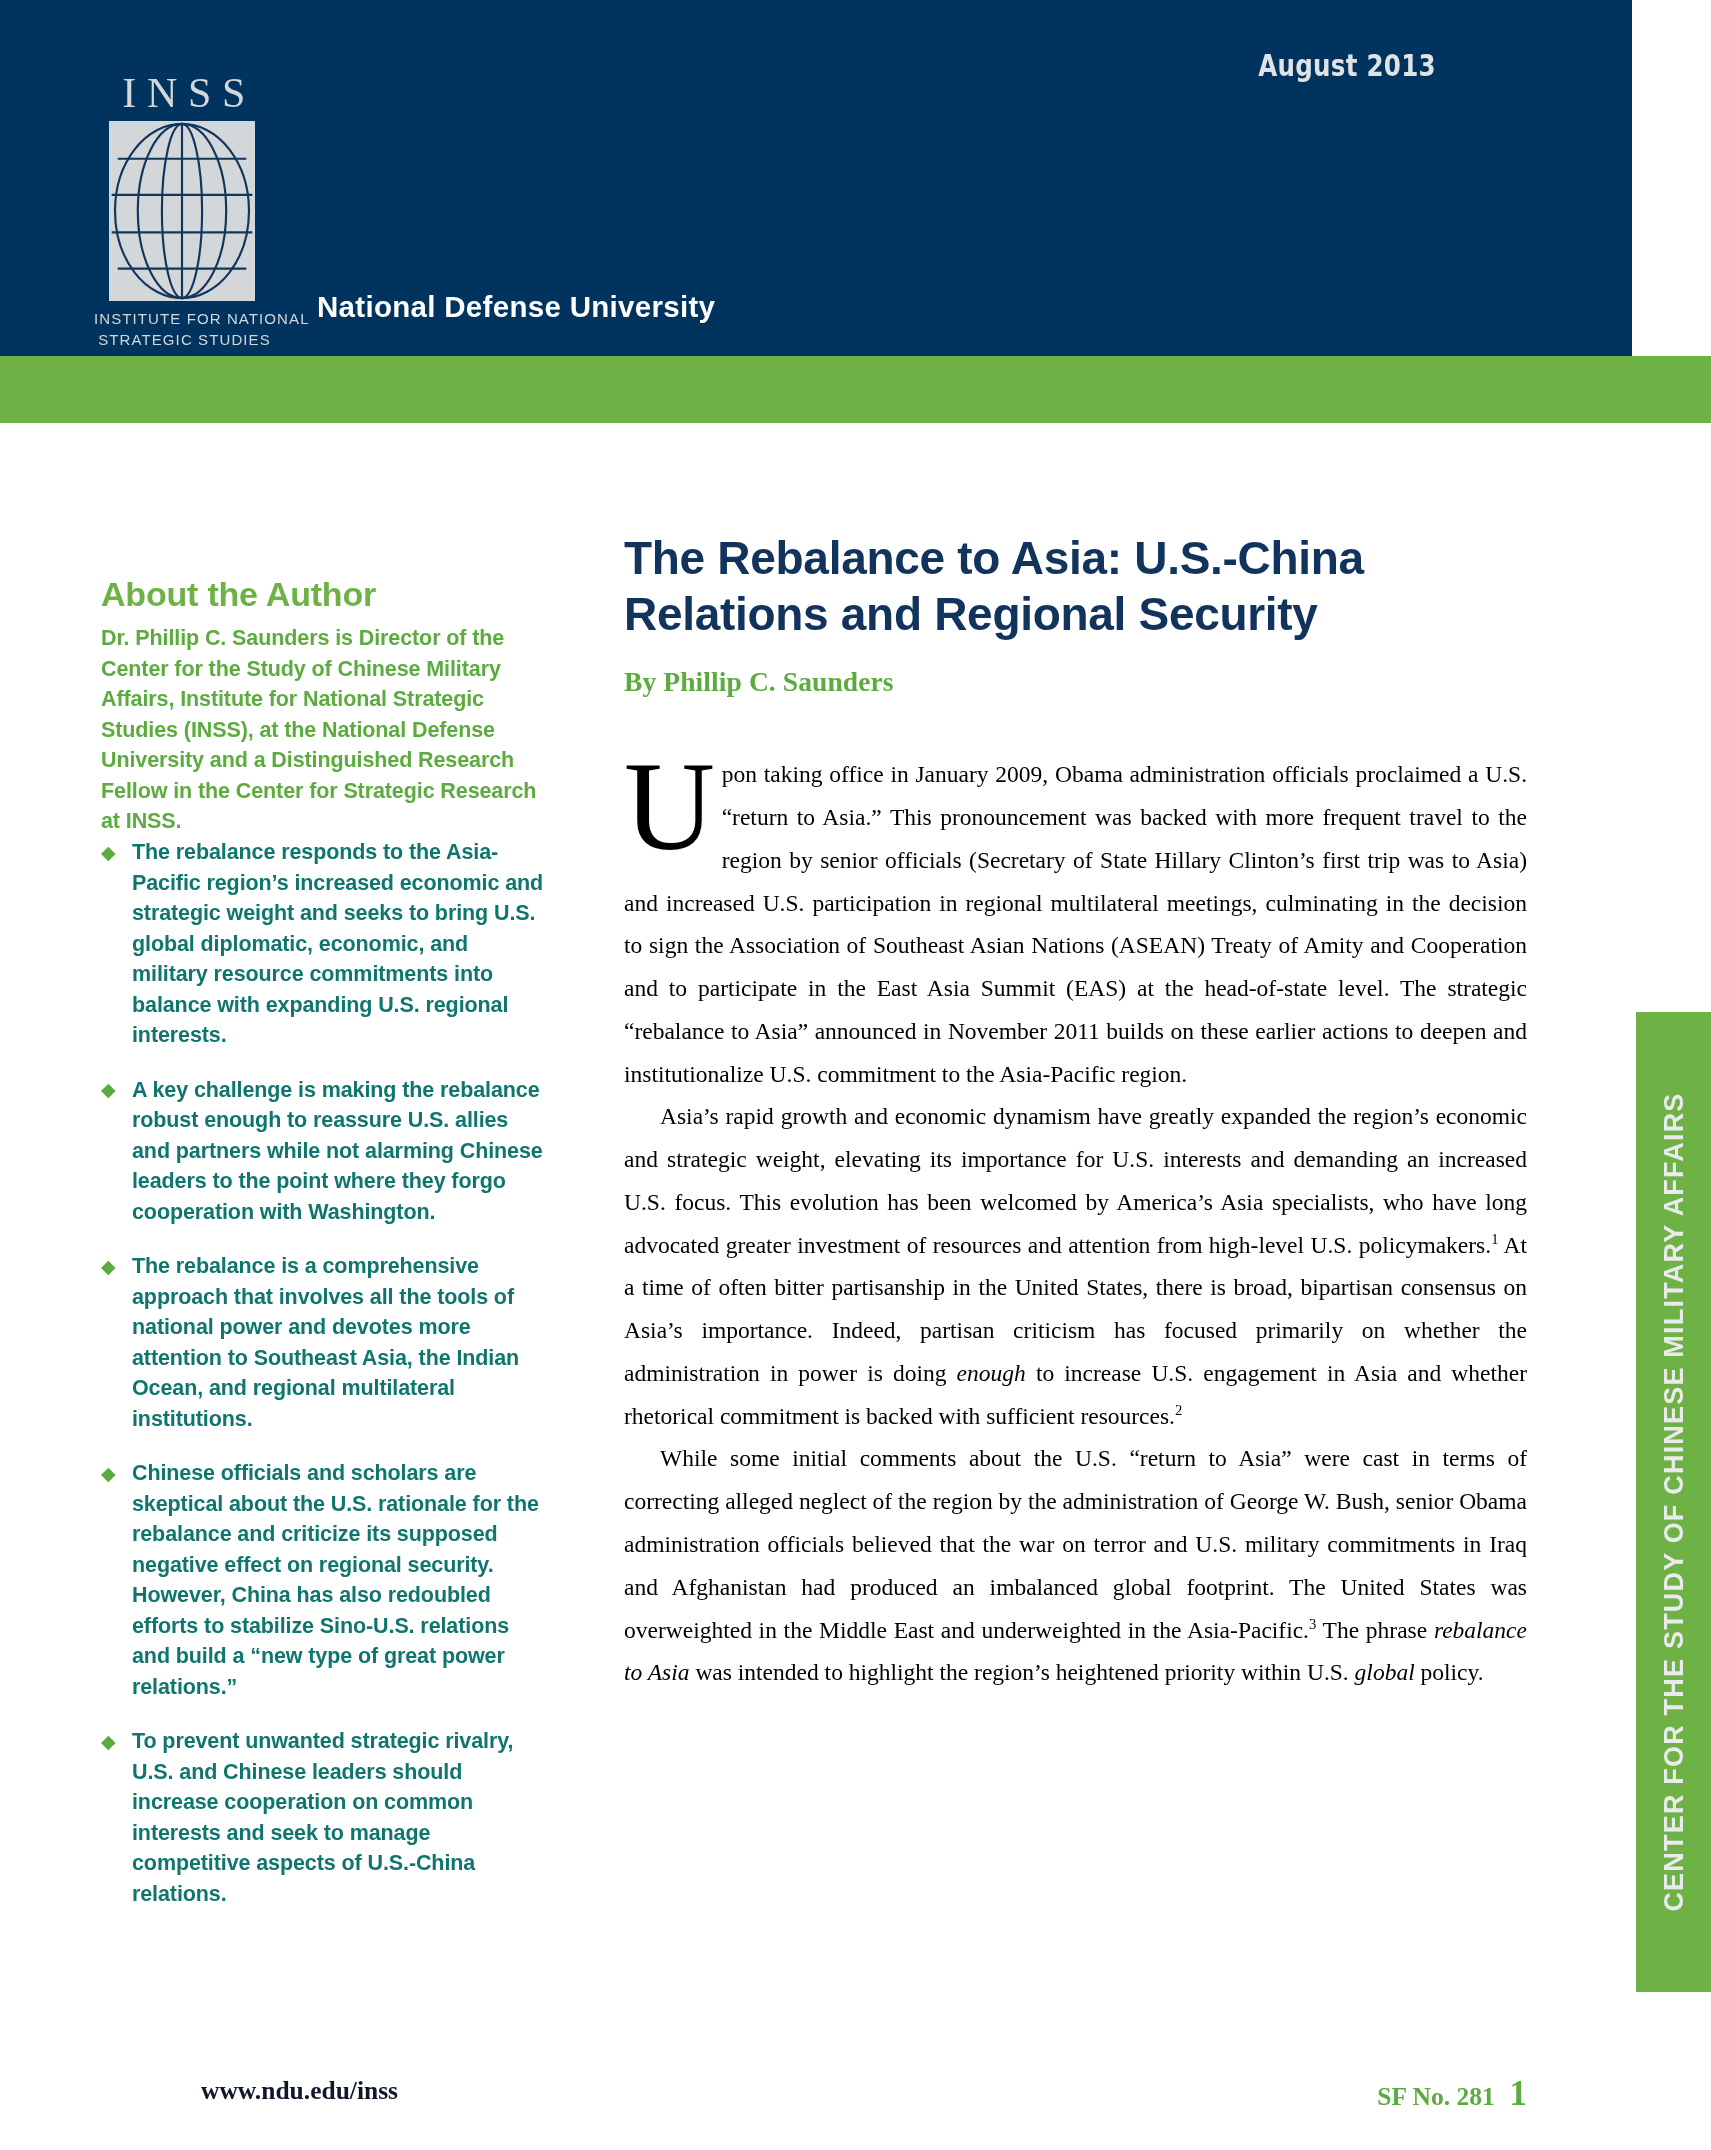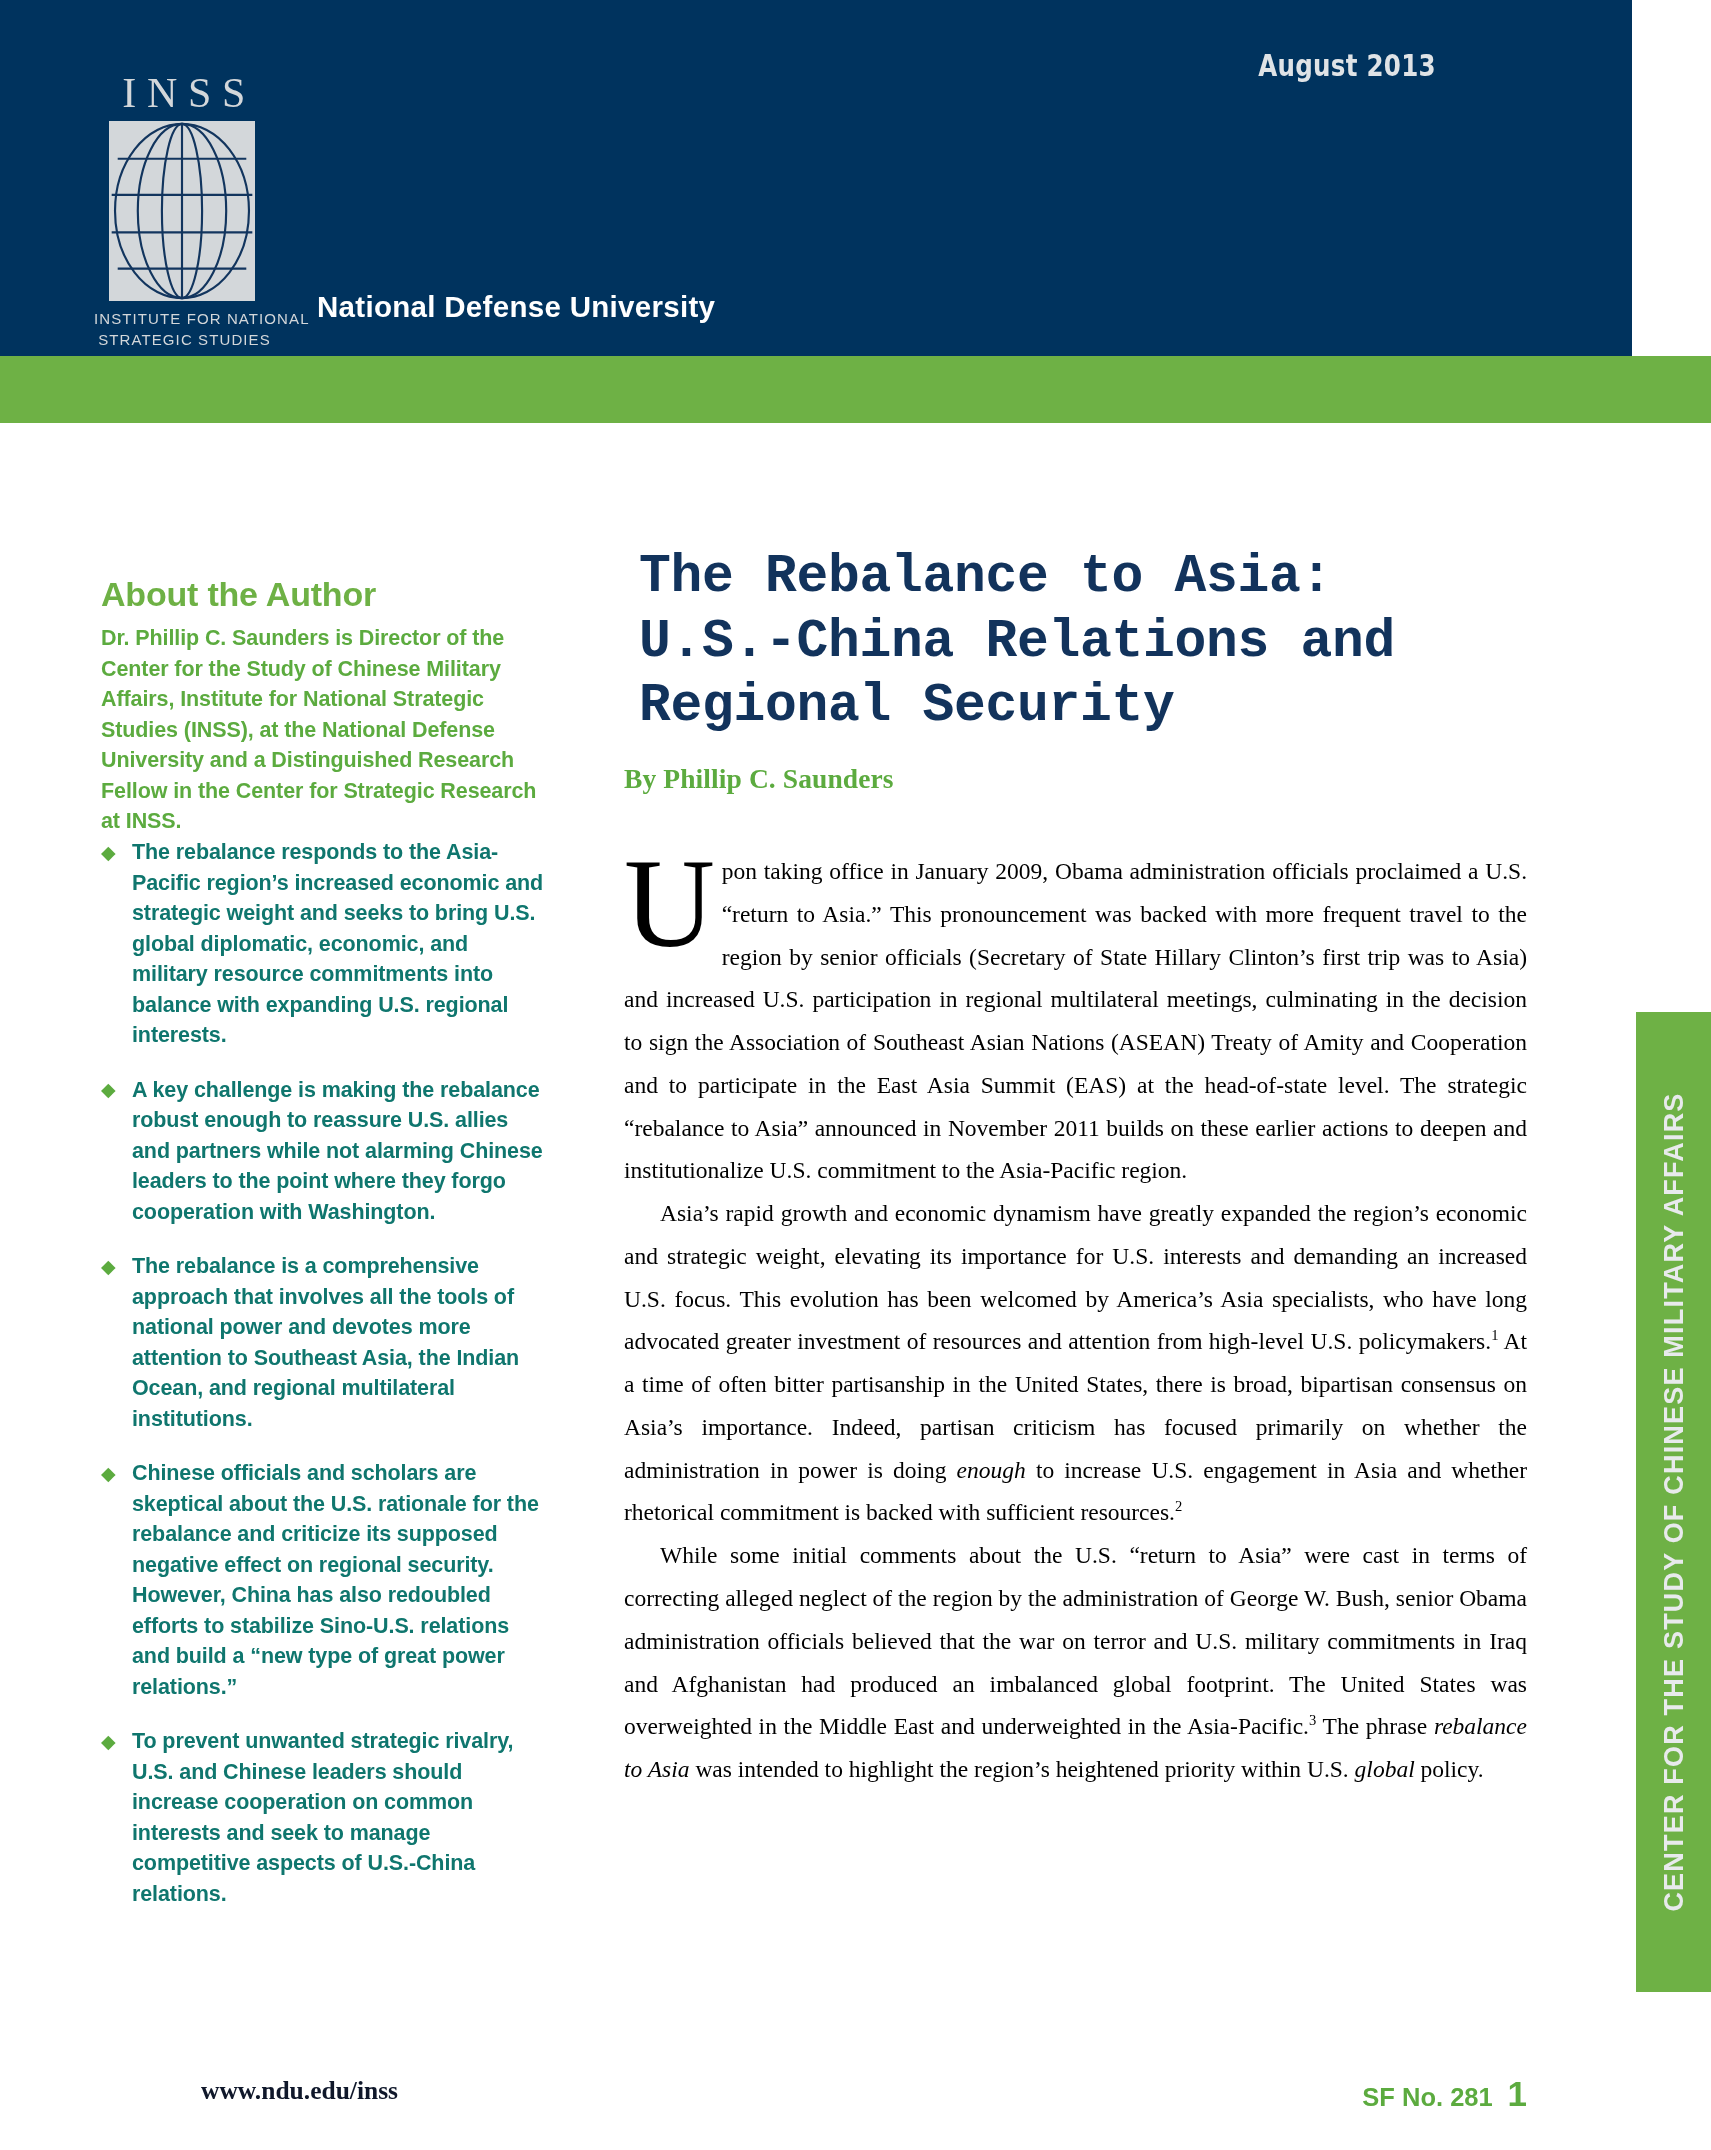--- a/index.html
+++ b/index.html
@@ -158,26 +158,26 @@
 
   
   #main {
     position: absolute;
     left: 624px;
     top: 530px;
     width: 903px;
   }
   #article-title {
     color: #12335c;
-    font-size: 53px;
+    font-size: 46px;
     font-weight: bold;
     line-height: 1.22;
     letter-spacing: -0.3px;
-    font-family: Liberation Mono, monospace;
-    margin: 15px;
+    font-family: Liberation Sans, sans-serif;
+    margin: 0;
   }
   #byline {
     margin-top: 24px;
     color: #5cab3f;
     font-size: 27.5px;
     font-weight: bold;
     font-family: "Liberation Serif", "DejaVu Serif", serif;
     letter-spacing: 0.1px;
   }
   #body-text {
@@ -241,21 +241,21 @@
     font-family: "Liberation Serif", "DejaVu Serif", serif;
   }
   #footer-right {
     position: absolute;
     right: 185px;
     top: 2074px;
     display: flex;
     align-items: baseline;
     gap: 14.8px;
     color: #5cab3f;
-    font-family: Liberation Sans, sans-serif;
+    font-family: Liberation Serif, serif;
   }
   #footer-sfno { font-size: 25.5px; font-weight: bold; }
   #footer-page { font-size: 35px; font-weight: bold; }
 </style>
 </head>
 <body>
 
 <div id="masthead">
 
   <div id="issue-date">August 2013</div>

